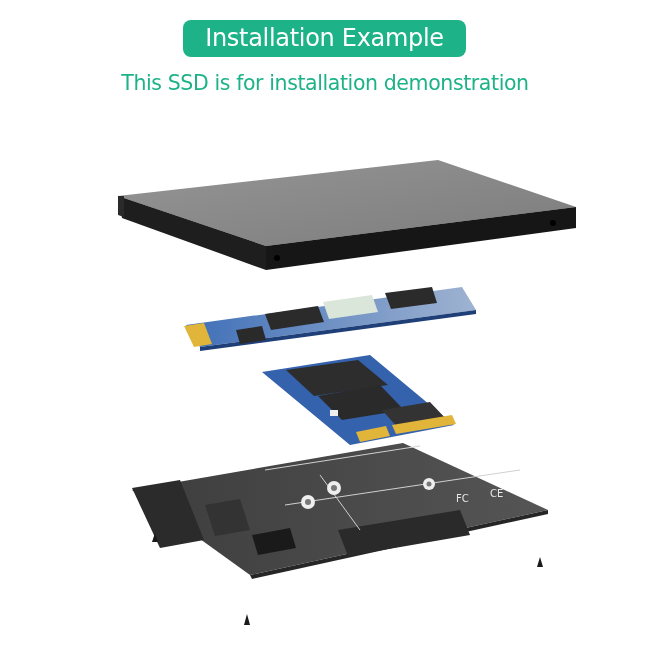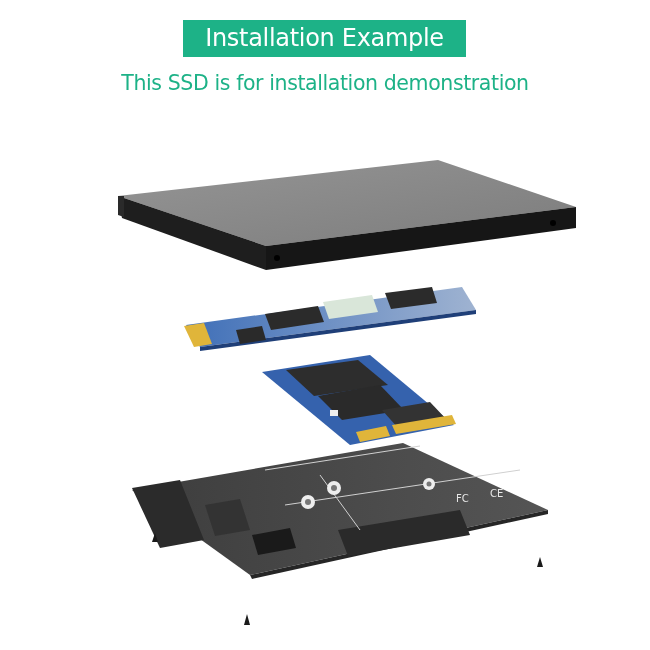--- a/index.html
+++ b/index.html
@@ -2,21 +2,21 @@
 <html><head>
 <meta charset="utf-8">
 <style>
   html, body { margin: 0; padding: 0; }
   body {
     width: 650px; height: 650px; background: #ffffff; position: relative; overflow: hidden;
     font-family: "DejaVu Sans", sans-serif;
   }
   .banner {
     position: absolute; left: 183px; top: 20px; width: 283px; height: 37px;
-    background: #1db287; border-radius: 0; color: #fff;
+    background: #1db287; border-radius: 8px; color: #fff;
     font-size: 24px; line-height: 37px; text-align: center; letter-spacing: -0.3px;
   }
   .subtitle {
     position: absolute; left: 0; top: 70px; width: 650px; text-align: center;
     color: #1db287; font-size: 20.5px; line-height: 27px; letter-spacing: -0.4px;
   }
   .subtitle div { white-space: nowrap; }
   svg.art { position: absolute; left: 0; top: 0; }
 </style>
 </head>

